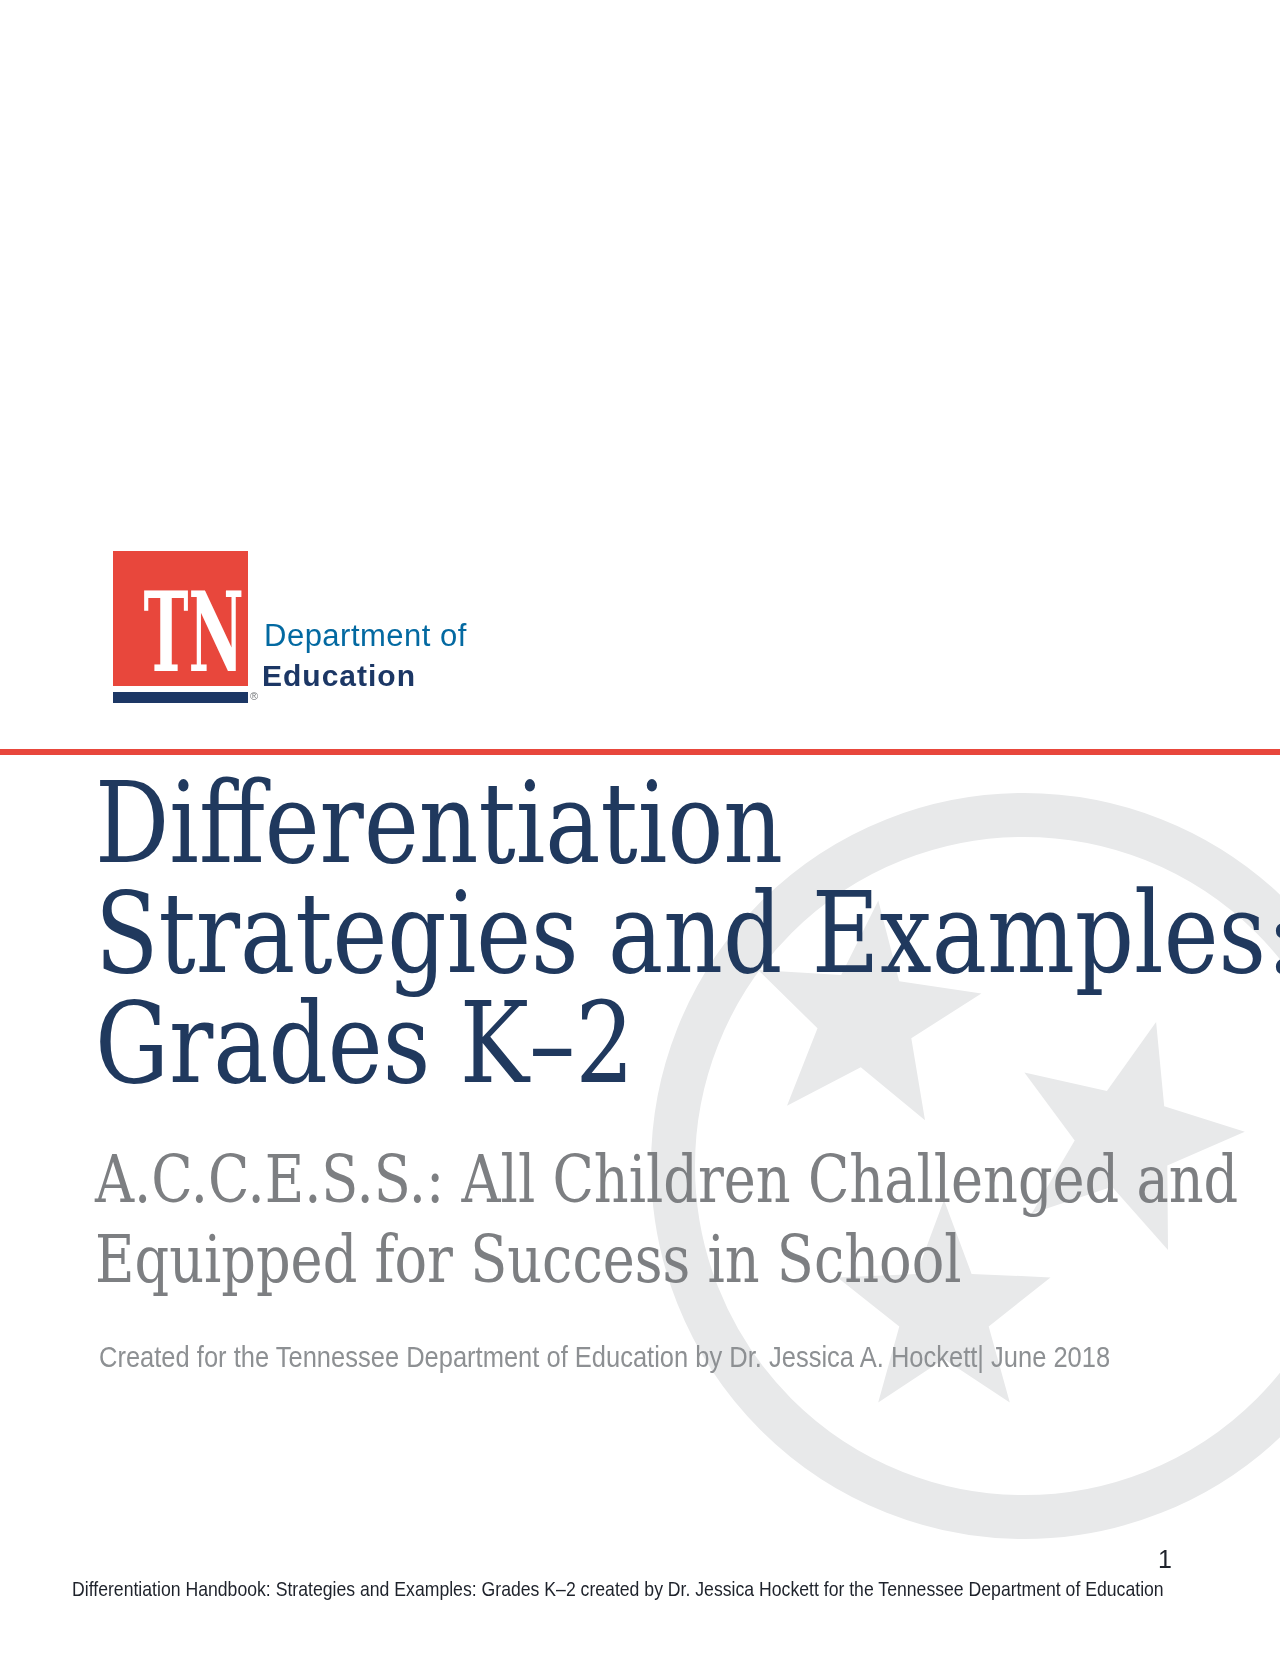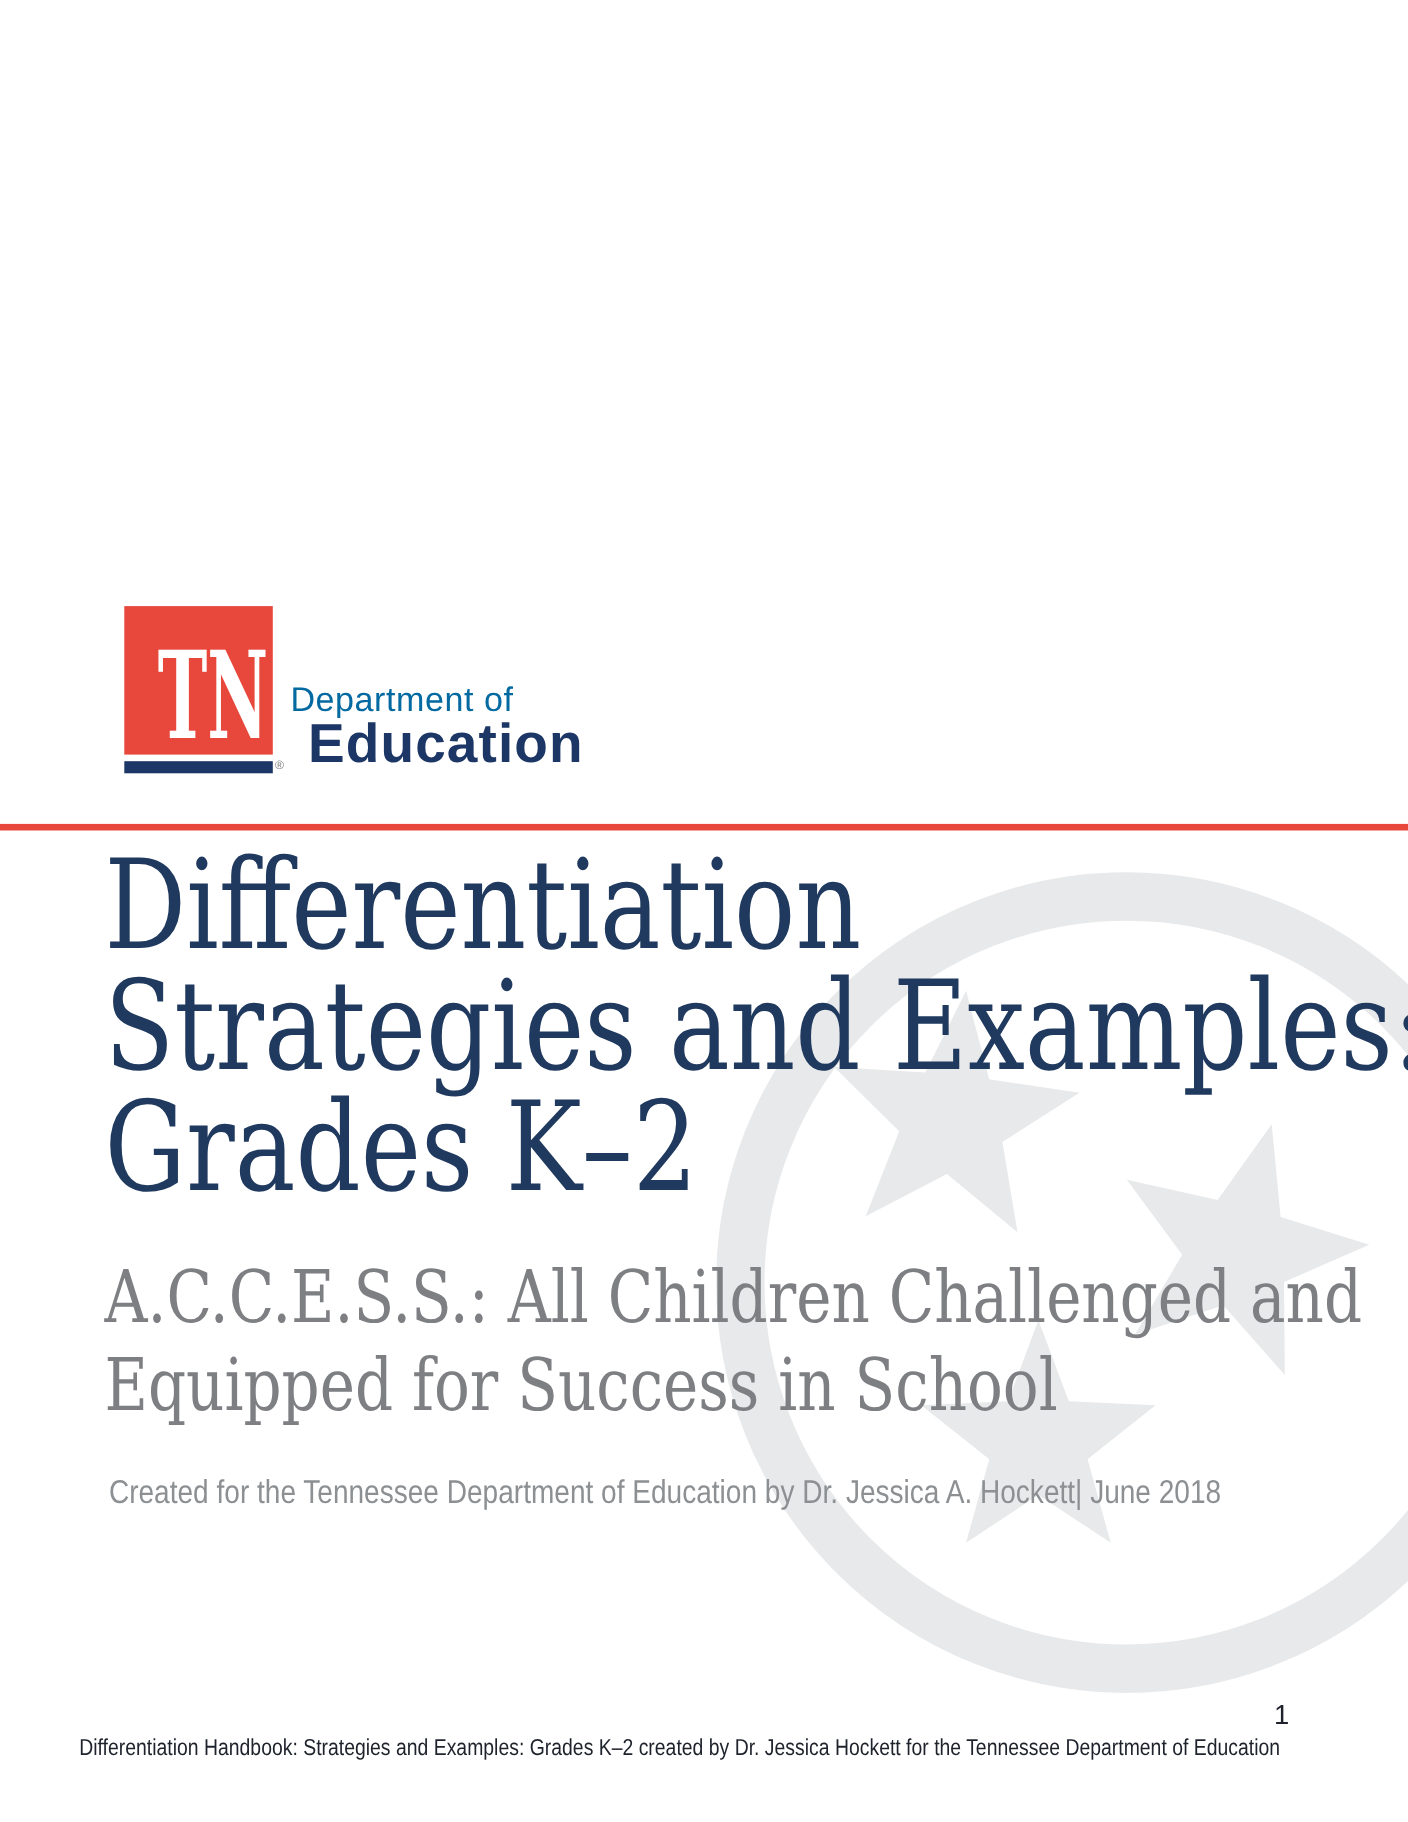--- a/index.html
+++ b/index.html
@@ -36,22 +36,22 @@
   .logo-reg{
     position:absolute;left:250px;top:691px;
     font-size:11px;line-height:11px;color:#75787B;
   }
   .logo-dept{
     position:absolute;left:264px;top:620px;
     font-size:31px;line-height:31px;color:#0369a1;letter-spacing:.5px;
   }
   .logo-edu{
     position:absolute;left:262px;top:655px;
-    font-size:50px;line-height:42px;font-weight:bold;
-    color:var(--brand-navy,#1C3765);letter-spacing:1px;margin-left:18px;
+    font-size:30px;line-height:42px;font-weight:bold;
+    color:var(--brand-navy,#1C3765);letter-spacing:1px;
   }
 
   
   .rule{
     position:absolute;left:0;top:749px;width:1280px;height:6px;
     background:var(--brand-red,#E8473C);
   }
 
   
   .title{

